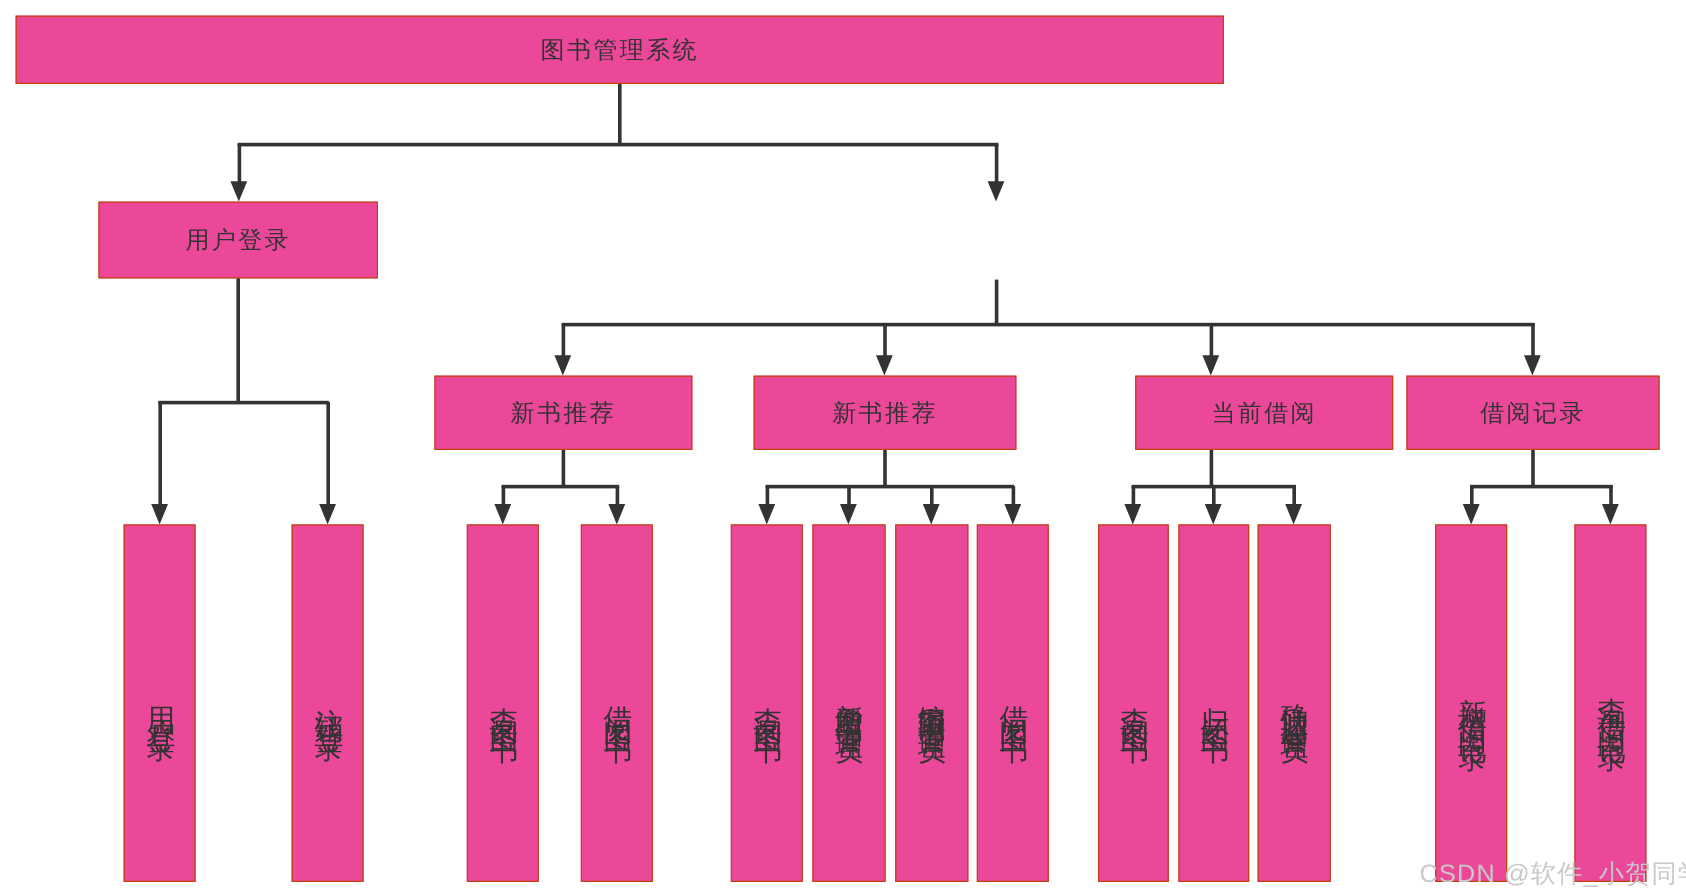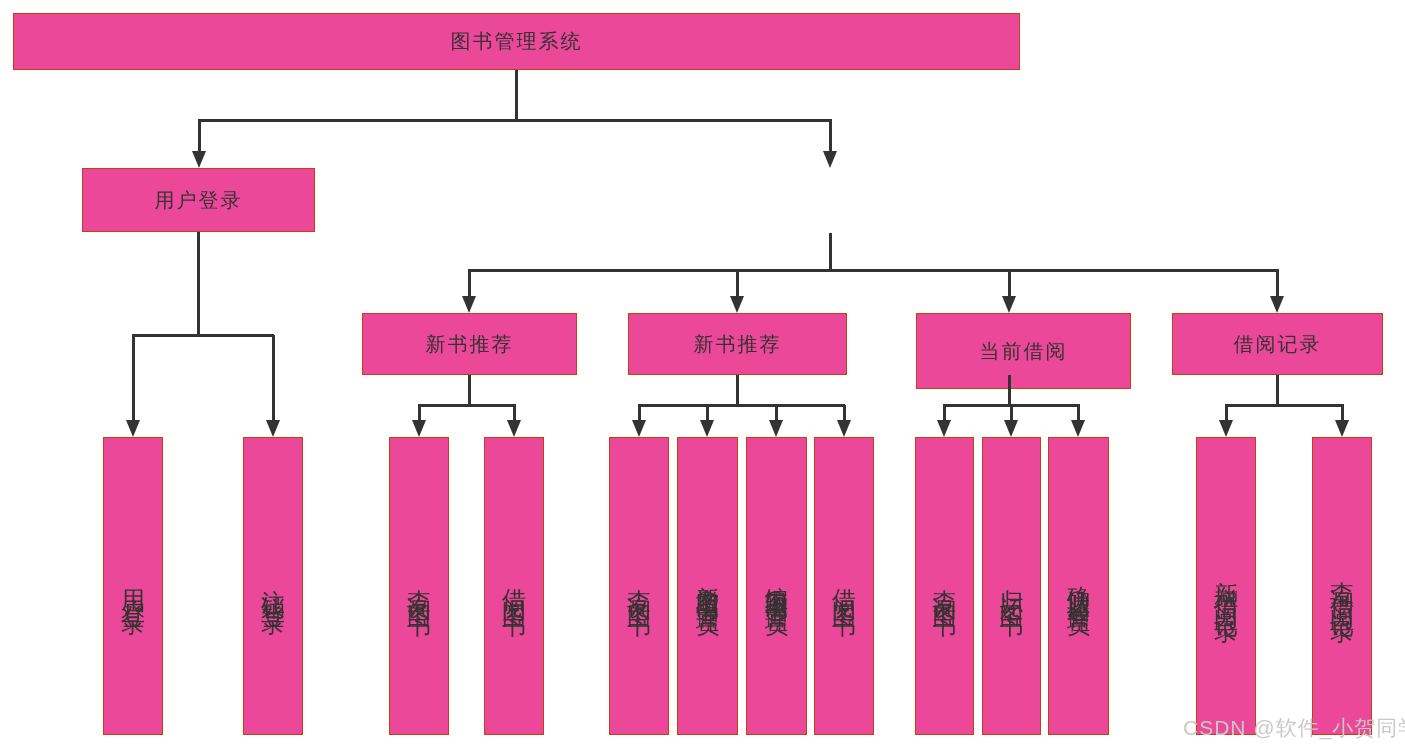--- a/index.html
+++ b/index.html
@@ -46,21 +46,21 @@
     color:#c9c9c9;
     letter-spacing:1px;
     white-space:nowrap;
   }
   
   #n-root{left:13px;top:13px;width:1007px;height:57px;}
   #n-l2a{left:82px;top:168px;width:233px;height:64px;}
   #n-l2b{left:712px;top:168px;width:235px;height:65px;}
   #n-l3a{left:362px;top:313px;width:215px;height:62px;}
   #n-l3b{left:628px;top:313px;width:219px;height:62px;}
-  #n-l3c{left:916px;top:313px;width:215px;height:76px;}
+  #n-l3c{left:946px;top:313px;width:215px;height:62px;}
   #n-l3d{left:1172px;top:313px;width:211px;height:62px;}
   .leaf{top:437px;height:298px;}
   #f-1{left:103px;width:60px;}
   #f-2{left:243px;width:60px;}
   #f-3{left:389px;width:60px;}
   #f-4{left:484px;width:60px;}
   #f-5{left:609px;width:60px;}
   #f-6{left:677px;width:61px;}
   #f-7{left:746px;width:61px;}
   #f-8{left:814px;width:60px;}

